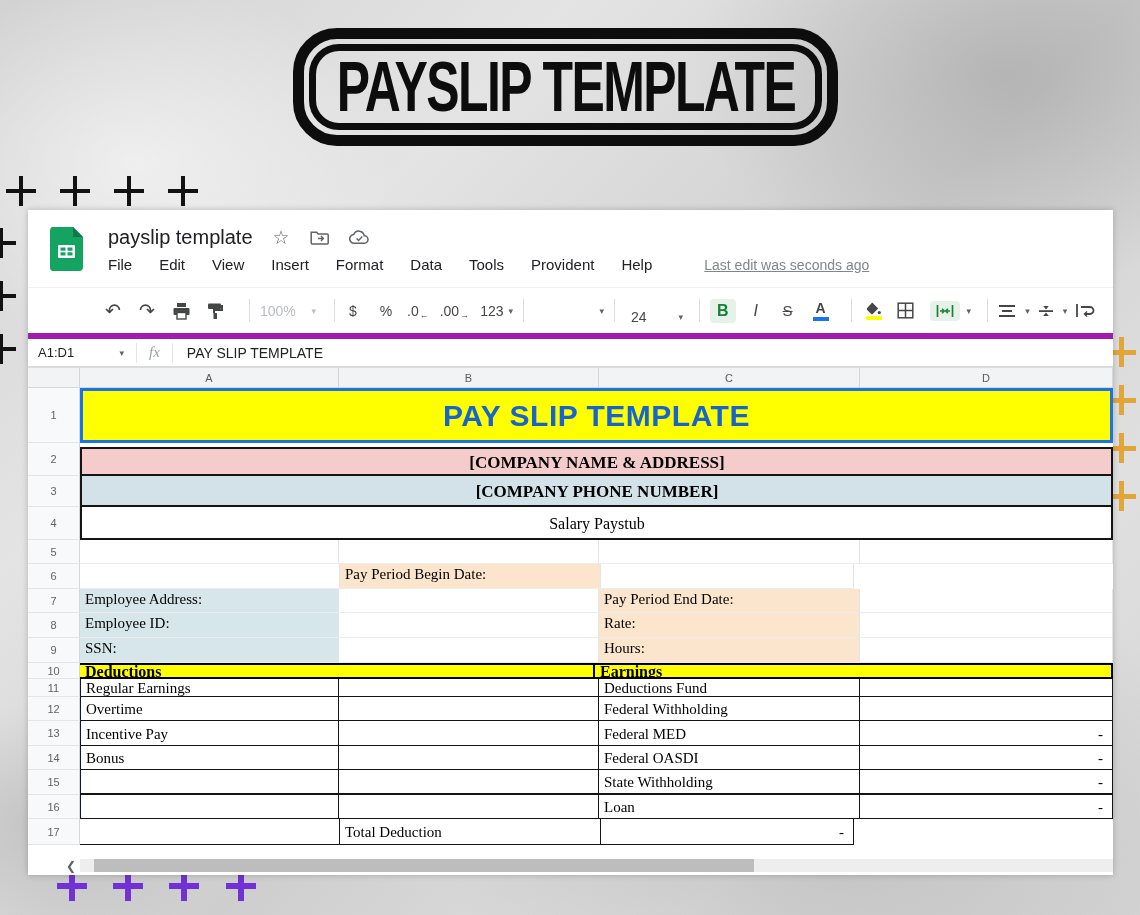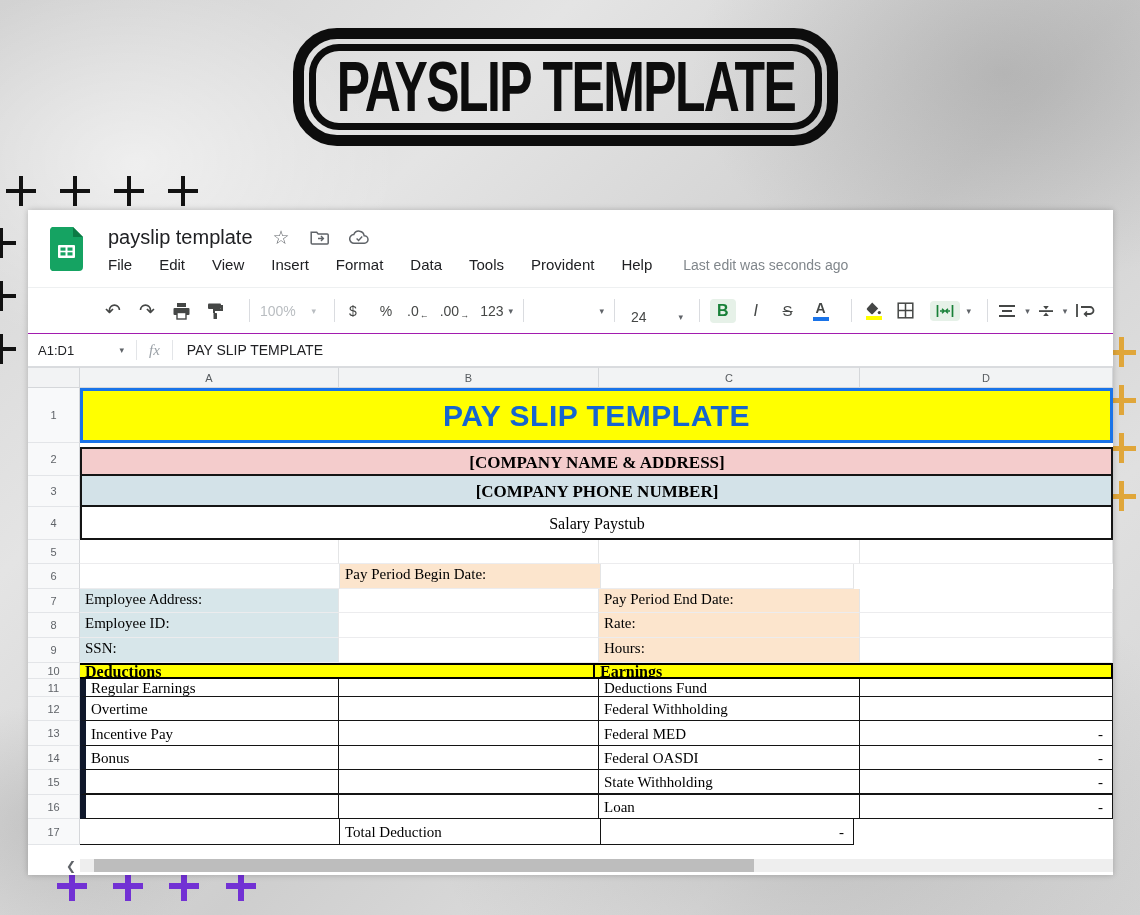--- a/index.html
+++ b/index.html
@@ -42,21 +42,21 @@
 
   
   .titlebar { height:77px; display:flex; align-items:center; padding-left:22px; }
   .tinfo { margin-left:25px; }
   .trow1 { display:flex; align-items:center; gap:20px; margin-top:2px; }
   .doctitle { font-size:20px; color:#202124; }
   .t-icon { color:#5f6368; display:inline-flex; align-items:center; }
   .star-glyph { font-size:19px; line-height:1; }
   .menurow { display:flex; align-items:center; margin-top:7px; }
   .menuitem { font-size:15px; color:#202124; margin-right:27px; cursor:default; }
-  .lastedit { font-size:14px; color:#80868b; margin-left:4px; }
+  .lastedit { font-size:14px; color:#80868b; text-decoration:underline; margin-left:25px; }
 
   
   .toolbar { height:46px; display:flex; align-items:center; padding-left:75px; border-top:1px solid #eef0f1; color:#444746; }
   .tb { display:inline-flex; align-items:center; justify-content:center; flex:none; }
   .tb-icon { width:20px; margin-right:14px; font-size:19px; line-height:1; color:#454746; }
   .tb-div { width:1px; height:23px; background:#dadce0; margin:0 10px; flex:none; }
   .tb-text { font-size:14px; color:#454746; }
   .dd-arrow { font-size:9px; color:#5f6368; margin-left:5px; }
   .zoombox { width:56px; margin-right:8px; color:#b9bdc1; font-size:14px; justify-content:space-between; }
   .zoombox .dd-arrow { color:#b9bdc1; }
@@ -68,21 +68,21 @@
   .bold-b { color:#188038; font-weight:bold; font-size:16px; }
   .ital-i { font-style:italic; font-size:16px; width:22px; margin-right:10px; text-align:center; }
   .strike-s { text-decoration:line-through; font-size:15px; width:22px; margin-right:10px; text-align:center; }
   .color-a { width:24px; margin-right:8px; flex-direction:column; font-size:14px; font-weight:bold; }
   .color-a .bar { width:16px; height:4px; background:#1a73e8; margin-top:1px; }
   .fill-ic { flex-direction:column; width:24px; margin-right:10px; }
   .fill-ic .bar { width:16px; height:4px; background:#ffff00; margin-top:1px; }
   .merge-pill { background:#e6f1e8; border-radius:4px; padding:3px 6px; margin-right:2px; }
 
   
-  .fbar { height:34px; display:flex; align-items:center; border-top:1px solid #a21caf; border-bottom:1px solid #dadcdf; }
+  .fbar { height:34px; display:flex; align-items:center; border-top:6px solid #a21caf; border-bottom:1px solid #dadcdf; }
   .rangebox { width:96px; padding-left:10px; font-size:13px; color:#202124; display:flex; align-items:center; justify-content:space-between; }
   .fbar-div { width:1px; height:20px; background:#e3e5e8; margin:0 12px; }
   .fx { font-family:"Liberation Serif", serif; font-style:italic; font-size:15px; color:#9aa0a6; }
   .fvalue { font-size:14px; color:#202124; margin-left:2px; }
 
   
   .grid { position:absolute; left:0; top:157px; width:1085px; height:491px; overflow:hidden; background:#fff; }
   .grow { display:flex; width:1085px; }
   .rn { width:52px; flex:none; background:#f8f9fa; color:#5f6368; font-size:11px;
         display:flex; align-items:center; justify-content:center;
@@ -102,21 +102,21 @@
              font-family:"Liberation Serif",serif; font-size:16px; }
   .bold { font-weight:bold; }
   .faint { border-right:1px solid #e4e5e6; border-bottom:1px solid #ececee; }
   .bg-blue { background:#d7e6ea; }
   .bg-peach{ background:#fce5cd; }
   .sect { background:#ffff00; font-weight:bold; text-decoration:underline; font-size:16px;
           border-top:2px solid #000; border-bottom:2px solid #000; display:flex; align-items:center; }
   .sect.left  { width:519px; border-left:1px solid #000; border-right:2px solid #000; }
   .sect.right { width:514px; border-right:1px solid #000; }
   .ln { border-right:1px solid #141414; border-bottom:1px solid #141414; display:flex; align-items:center; }
-  .ln.first { border-left:6px solid #0f172a; }
+  .ln.first { border-left:1px solid #0f172a; }
   .ln.amount { justify-content:flex-end; padding-right:9px; }
   .thickb { border-bottom-width:2px; }
 
   
   .hscroll { position:absolute; left:0; top:648px; width:1085px; height:15px; display:flex; align-items:center; }
   .hs-arrow { width:52px; text-align:right; padding-right:4px; color:#5f6368; font-size:12px; }
   .hs-track { position:relative; flex:1; height:13px; background:#eeeeee; }
   .hs-thumb { position:absolute; left:14px; top:0; width:660px; height:13px; background:#bdbdbd; }
 </style>
 </head>

